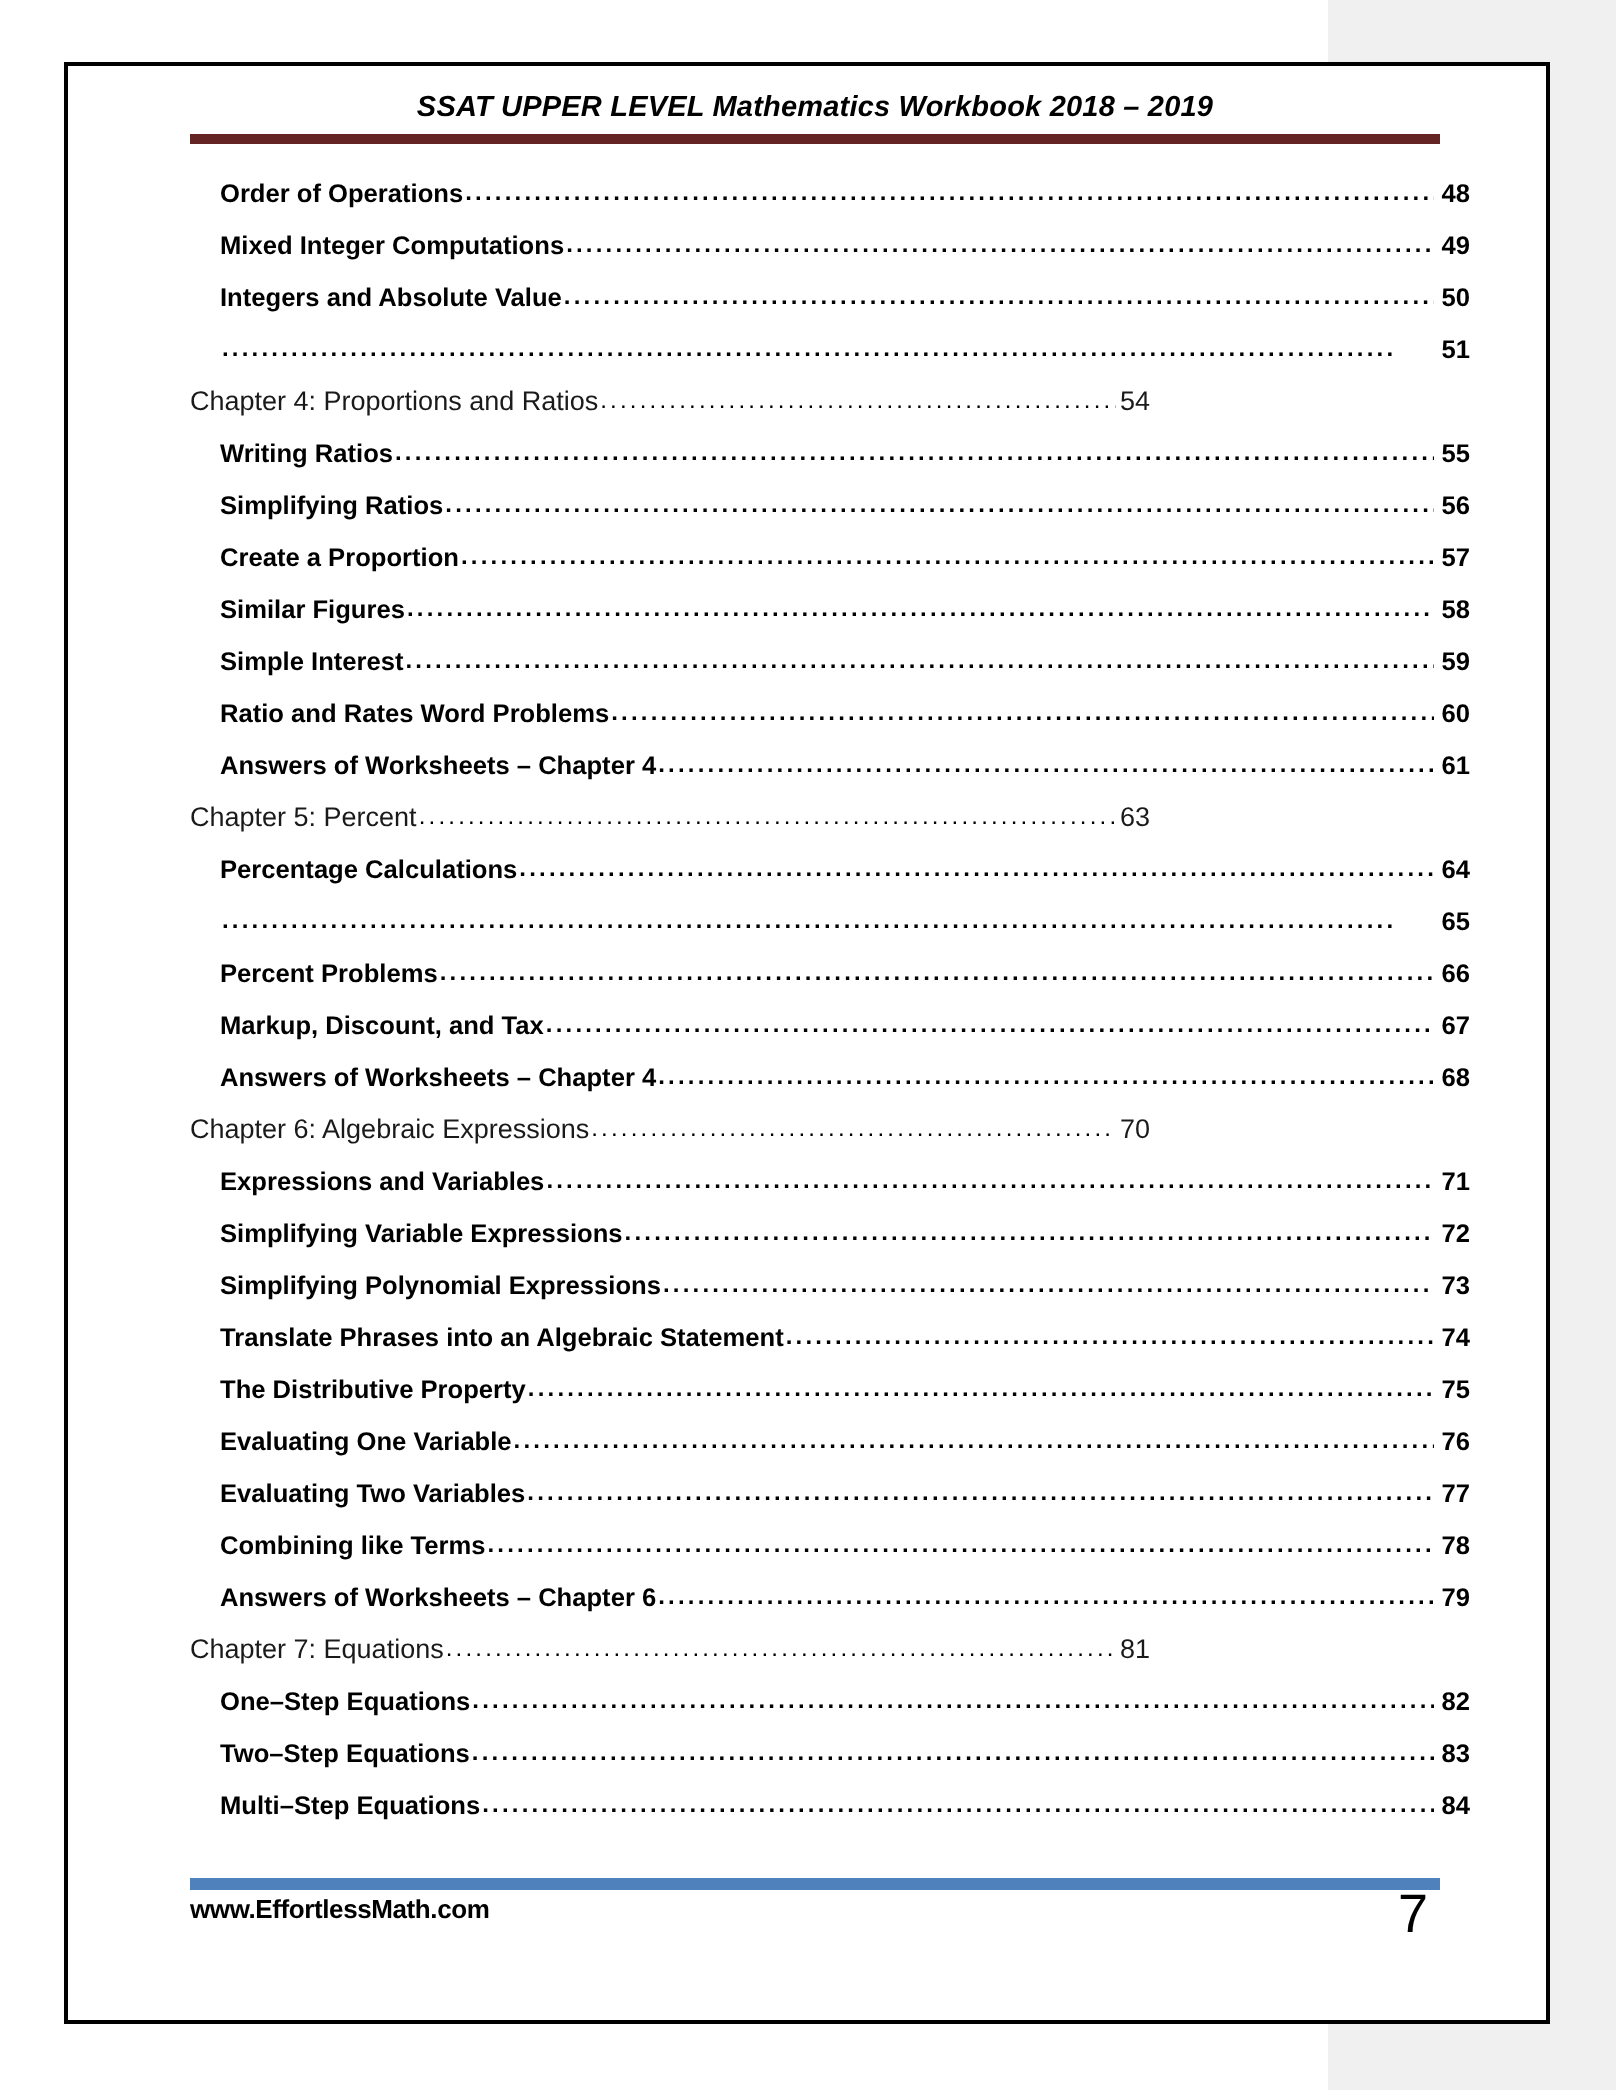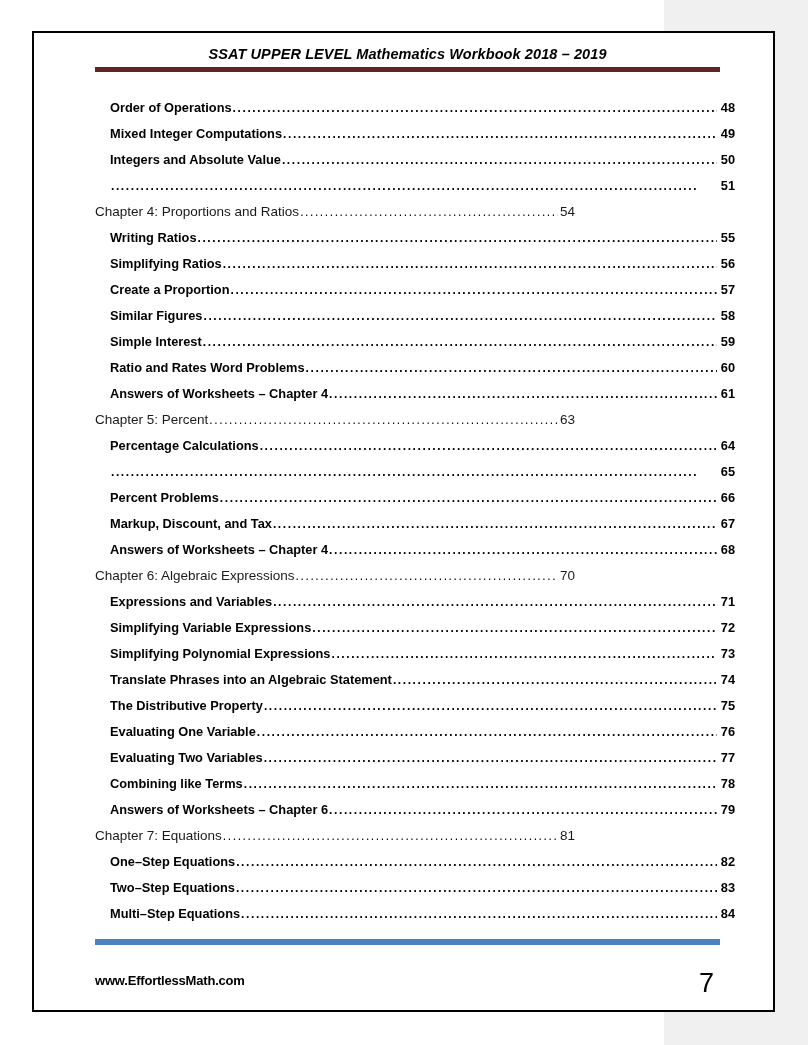--- a/index.html
+++ b/index.html
@@ -57,21 +57,21 @@
     background: #632423;
     margin-top: 2px;
   }
 
   
   .toc {
     margin-top: 17px;
   }
   .toc-row {
     display: flex;
-    align-items: flex-end;
+    align-items: flex-start;
     height: 26px;
     white-space: nowrap;
     overflow: hidden;
   }
   .toc-row .label {
     flex: 0 0 auto;
   }
   .toc-row .leader {
     flex: 1 1 auto;
     overflow: hidden;
@@ -120,21 +120,21 @@
     width: 625px;
   }
   .footer-rule {
     height: 6px;
     background: #4f81bd;
   }
   .footer-body {
     display: flex;
     align-items: flex-start;
     justify-content: space-between;
-    margin-top: 28px;
+    margin-top: 2px;
     gap: 39px;
   }
   .footer-url {
     font-size: 13px;
     font-weight: bold;
     font-stretch: condensed;
     letter-spacing: -0.2px;
     color: #000000;
   }
   .footer-pageno {

